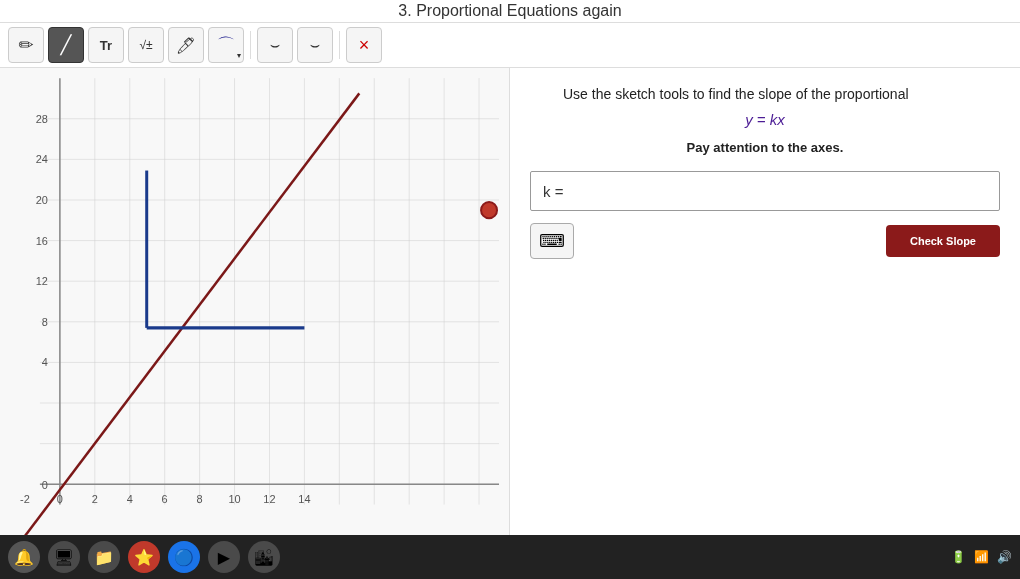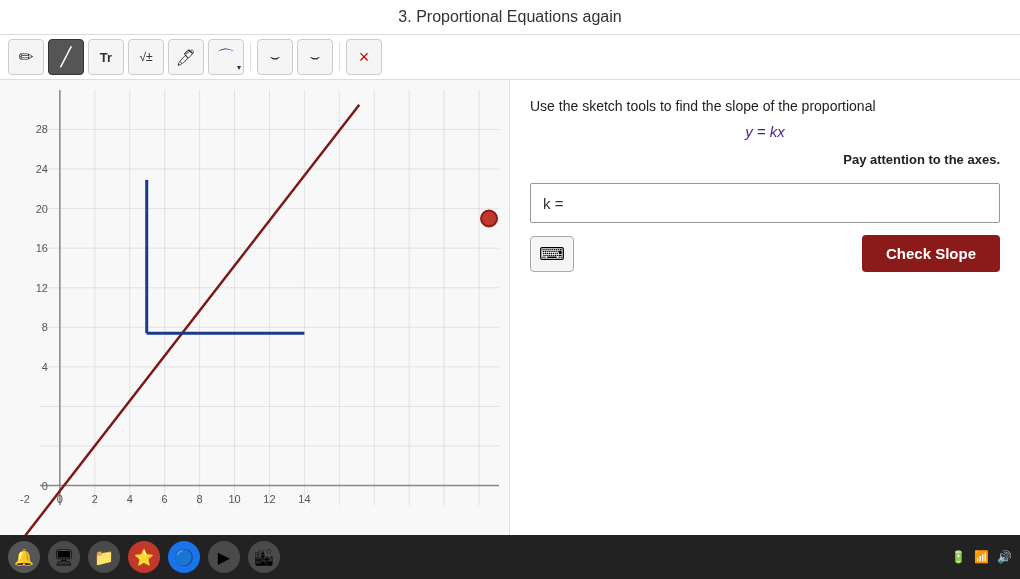--- a/index.html
+++ b/index.html
@@ -10,21 +10,21 @@
       font-family: Arial, sans-serif;
       background: #f0f0f0;
       display: flex;
       flex-direction: column;
     }
 
     
     .title-bar {
       background: #fff;
       text-align: center;
-      padding: 8px 0;
+      padding: 2px 0;
       font-size: 16px;
       font-weight: 500;
       color: #333;
       border-bottom: 1px solid #ddd;
     }
 
     
     .toolbar {
       background: #fff;
       display: flex;
@@ -77,33 +77,34 @@
     .right-panel {
       flex: 1;
       padding: 16px 20px;
       background: #fff;
     }
     .instruction-text {
       font-size: 14px;
       color: #222;
       line-height: 1.5;
       margin-bottom: 6px;
+      margin-left: 33px;
     }
     .equation-display {
       text-align: center;
       font-size: 15px;
       font-style: italic;
       color: #4c1d95;
       margin-bottom: 12px;
     }
     .attention-text {
       font-size: 13px;
       color: #222;
       font-weight: bold;
-      text-align: right;
+      text-align: center;
       margin-bottom: 16px;
     }
     .k-input-row {
       border: 1px solid #999;
       border-radius: 2px;
       padding: 8px 12px;
       margin-bottom: 12px;
       font-size: 15px;
       color: #333;
       display: flex;
@@ -137,21 +138,21 @@
       display: flex;
       align-items: center;
       justify-content: center;
     }
     .check-slope-btn {
       background: #8B1A1A;
       color: #fff;
       border: none;
       border-radius: 4px;
       padding: 10px 24px;
-      font-size: 15px;
+      font-size: 11px;
       font-weight: 600;
       cursor: pointer;
     }
 
     
     .taskbar {
       height: 44px;
       background: #222;
       display: flex;
       align-items: center;

